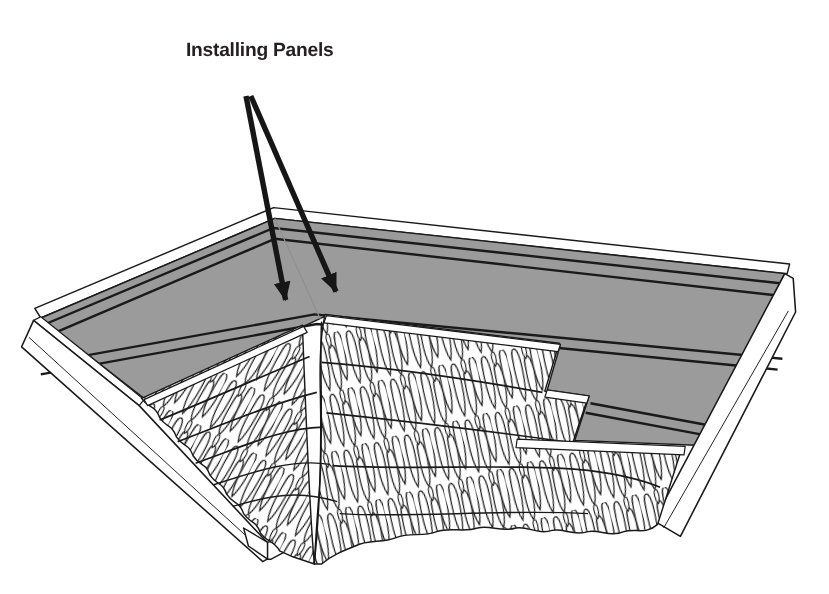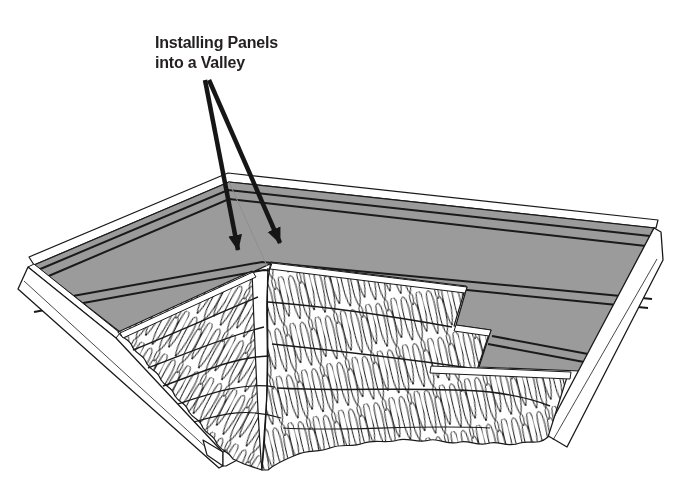--- a/index.html
+++ b/index.html
@@ -103,16 +103,15 @@
     <path d="M268,268 C266,300 270,360 266,410 C264,434 263,452 262,468" stroke="#161616" stroke-width="1.2" fill="none"></path>
 
     <g>
       <path d="M205,80 L238,250" stroke="#161616" stroke-width="4.5" fill="none" marker-end="url(#ah)"></path>
       <path d="M209,80 L280,243" stroke="#161616" stroke-width="4.5" fill="none" marker-end="url(#ah)"></path>
     </g>
   </svg>
 
   <div class="fig-title">
     <span>Installing Panels</span>
-    <span>into a Valley</span>
   </div>
 
 </div>
 
 </body></html>

